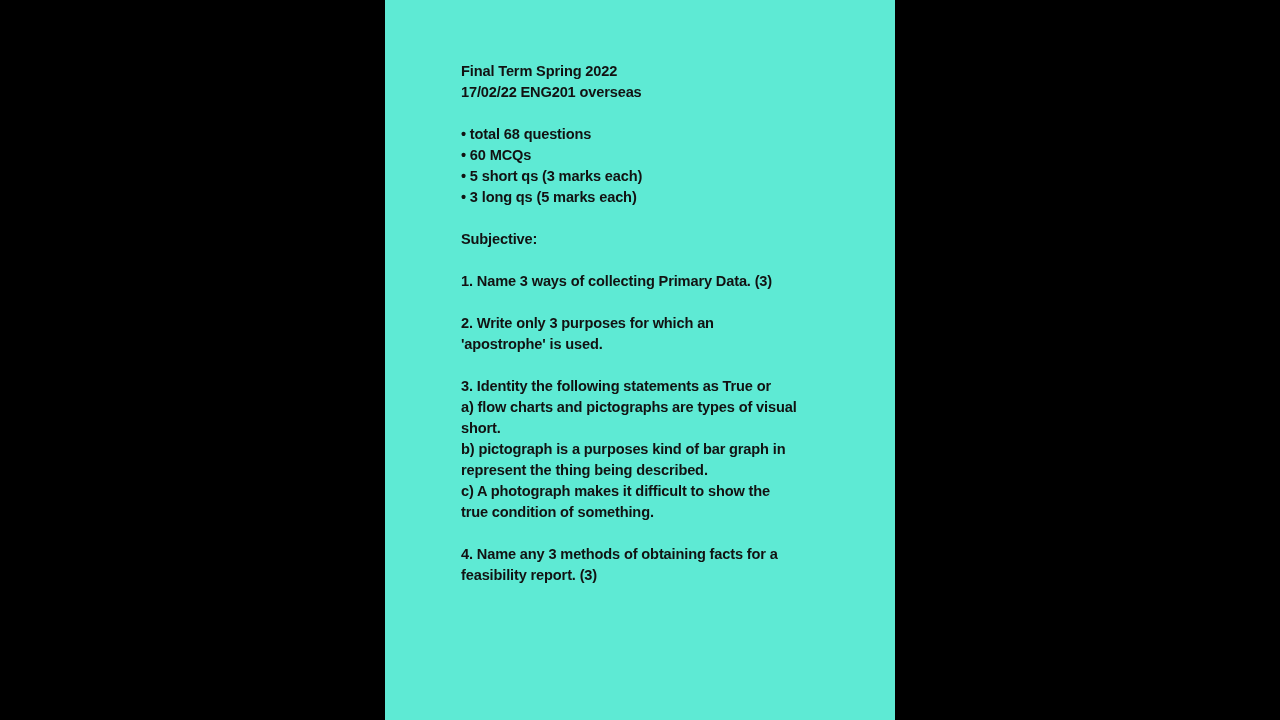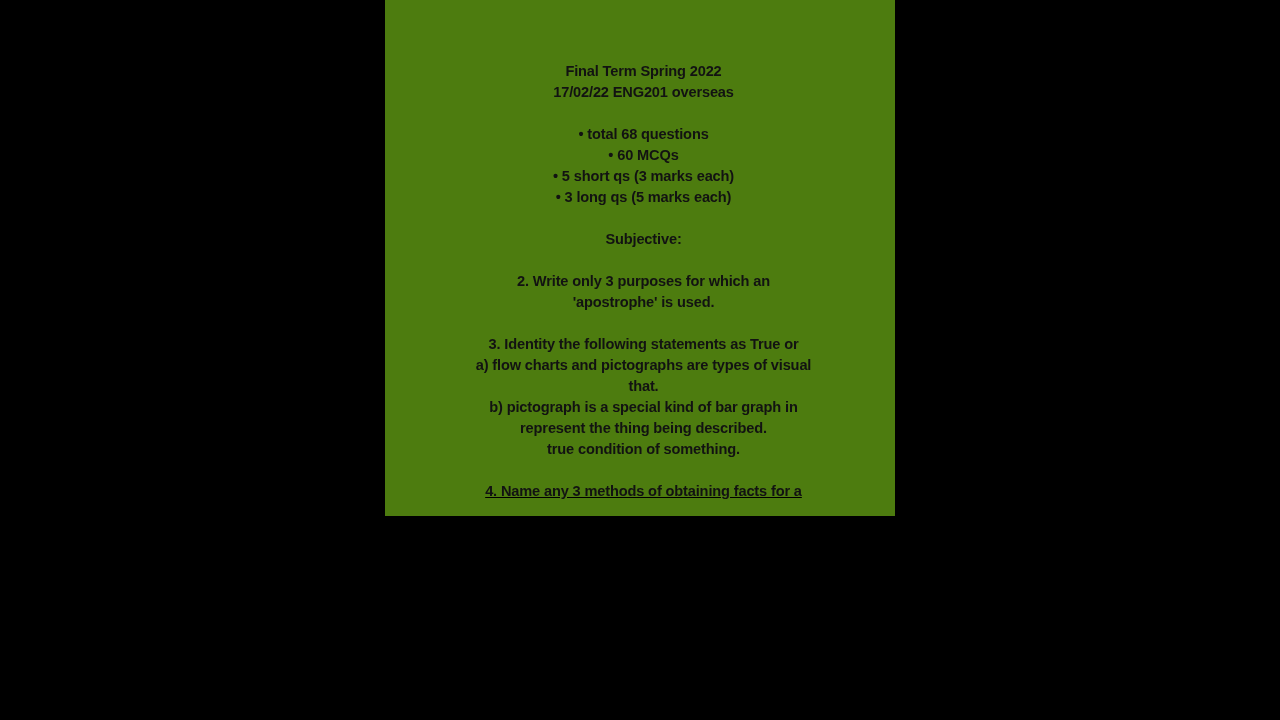--- a/index.html
+++ b/index.html
@@ -20,34 +20,33 @@
     background: #000;
   }
   .pillar.left  { left: 0;    width: 385px; }
   .pillar.right { left: 895px; width: 385px; }
 
   .paper {
     position: absolute;
     left: 385px;
     top: 0;
     width: 510px;
-    height: 516px;
-    background: #4d7c0f;
-    text-align: center;
+    height: 720px;
+    background: #5eead4;
   }
 
   .doc-text {
     position: absolute;
     left: 76px;
     top: 61px;
     width: 365px;
   }
 
   .para { margin-bottom: 21px; }
-  .para:last-child { margin-bottom: 12px; text-decoration: underline; }
+  .para:last-child { margin-bottom: 12px; }
 
   .line {
     font-family: "Liberation Sans", sans-serif;
     font-size: 14.6px;
     font-weight: 700;
     line-height: 21px;
     min-height: 21px;
     letter-spacing: -0.15px;
     color: #121212;
     white-space: pre;
@@ -68,29 +67,34 @@
         <div class="para">
           <div class="line">• total 68 questions</div>
           <div class="line">• 60 MCQs</div>
           <div class="line">• 5 short qs (3 marks each)</div>
           <div class="line">• 3 long qs (5 marks each)</div>
         </div>
         <div class="para">
           <div class="line">Subjective:</div>
         </div>
         <div class="para">
+          <div class="line">1. Name 3 ways of collecting Primary Data. (3)</div>
+        </div>
+        <div class="para">
           <div class="line">2. Write only 3 purposes for which an</div>
           <div class="line">'apostrophe' is used.</div>
         </div>
         <div class="para">
           <div class="line">3. Identity the following statements as True or</div>
           <div class="line">a) flow charts and pictographs are types of visual</div>
-          <div class="line">that.</div>
-          <div class="line">b) pictograph is a special kind of bar graph in</div>
+          <div class="line">short.</div>
+          <div class="line">b) pictograph is a purposes kind of bar graph in</div>
           <div class="line">represent the thing being described.</div>
+          <div class="line">c) A photograph makes it difficult to show the</div>
           <div class="line">true condition of something.</div>
         </div>
         <div class="para">
           <div class="line">4. Name any 3 methods of obtaining facts for a</div>
+          <div class="line">feasibility report. (3)</div>
         </div>
       </div>
   </div>
 </div>
 
 </body></html>

